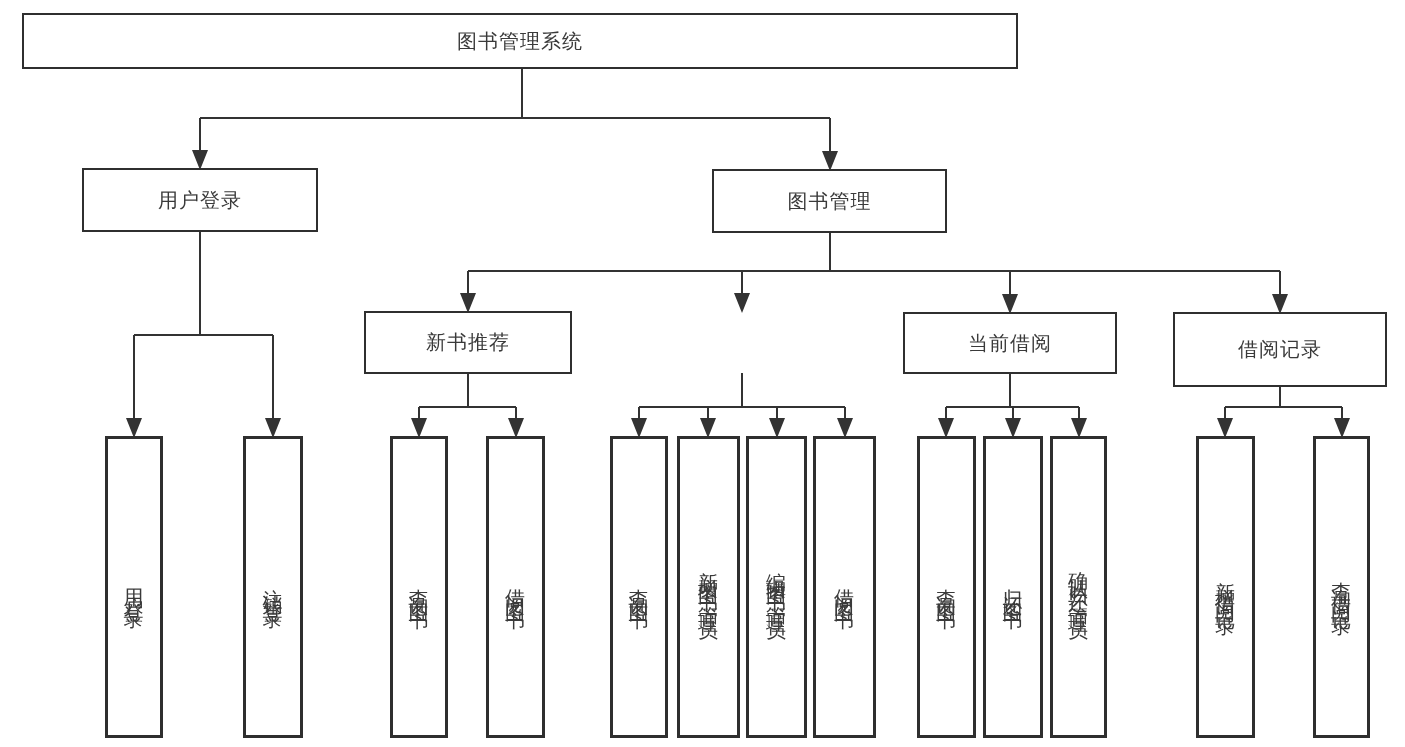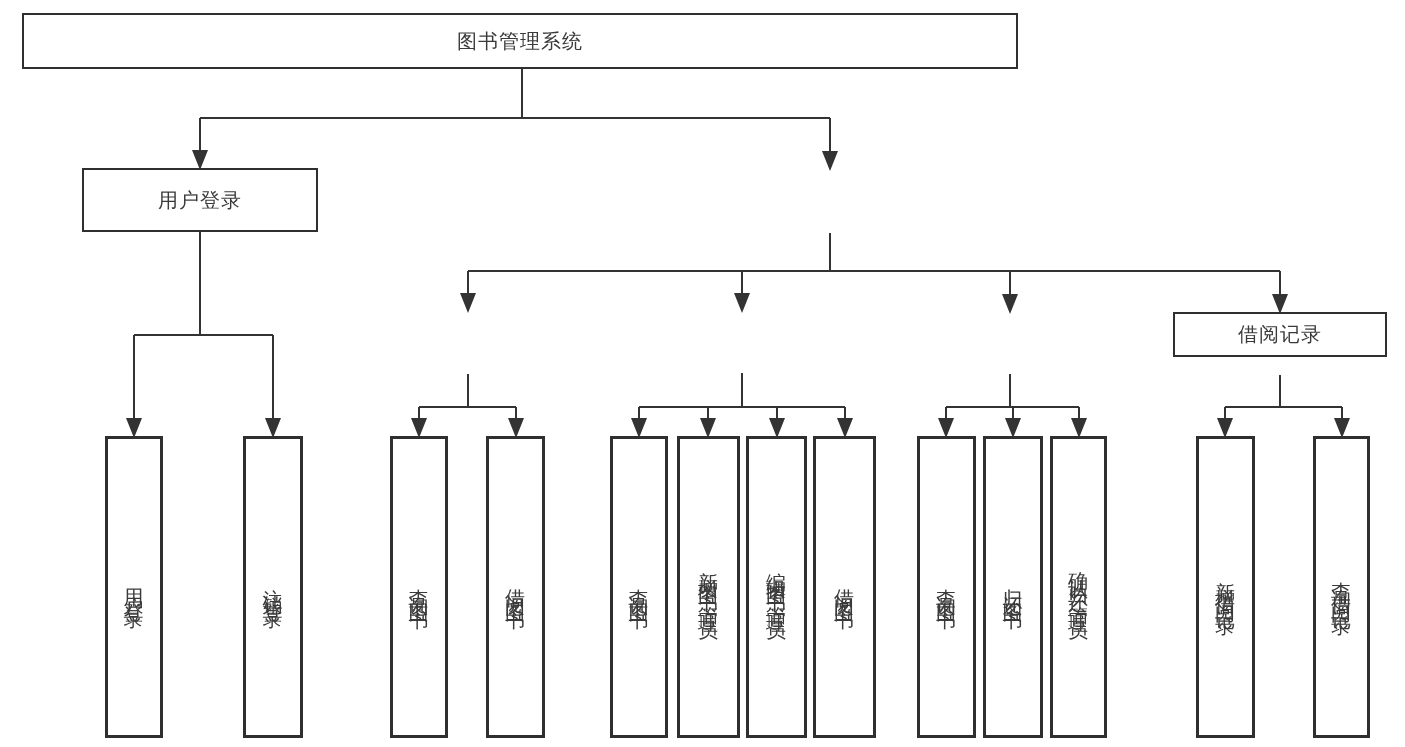--- a/index.html
+++ b/index.html
@@ -62,22 +62,25 @@
       M631,418 L647,418 L639,438 Z  M700,418 L716,418 L708,438 Z
       M769,418 L785,418 L777,438 Z  M837,418 L853,418 L845,438 Z
       M938,418 L954,418 L946,438 Z  M1005,418 L1021,418 L1013,438 Z
       M1071,418 L1087,418 L1079,438 Z
       M1217,418 L1233,418 L1225,438 Z  M1334,418 L1350,418 L1342,438 Z"></path>
   </svg>
 
   <div class="box" style="left:22px;top:13px;width:996px;height:56px">图书管理系统</div>
 
   <div class="box" style="left:82px;top:168px;width:236px;height:64px">用户登录</div>
+  <div class="box" style="left:712px;top:169px;width:235px;height:64px">图书管理</div>
 
-  <div class="box" style="left:1173px;top:312px;width:214px;height:45px">借阅记录</div>
+  <div class="box" style="left:364px;top:311px;width:208px;height:63px">新书推荐</div>
+  <div class="box" style="left:903px;top:312px;width:214px;height:62px">当前借阅</div>
+  <div class="box" style="left:1173px;top:312px;width:214px;height:75px">借阅记录</div>
 
   <div class="box v" style="left:105px;top:436px;width:58px;height:302px">
     <span class="vtext">用户登录</span>
     </div>
   <div class="box v" style="left:243px;top:436px;width:60px;height:302px">
     <span class="vtext">注销登录</span>
     </div>
 
   <div class="box v" style="left:390px;top:436px;width:58px;height:302px">
     <span class="vtext">查询图书</span>

